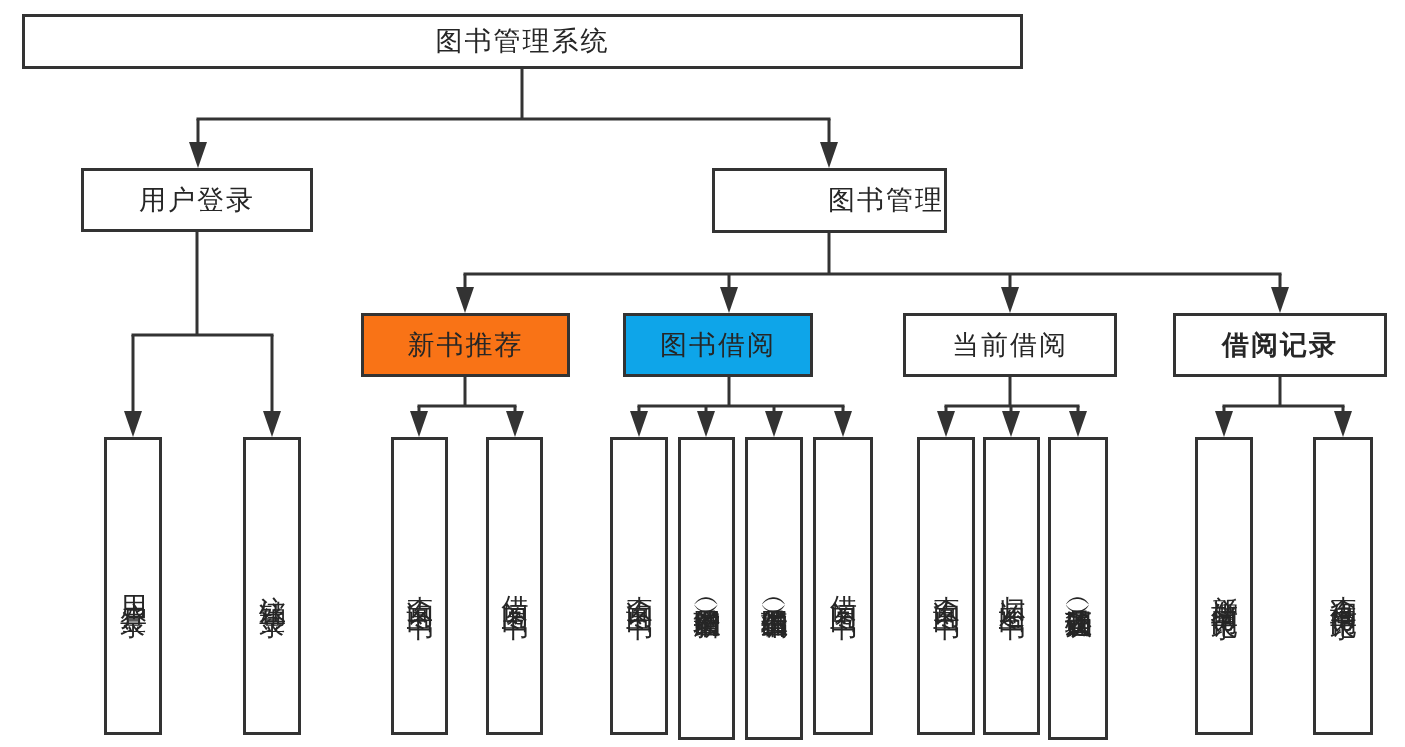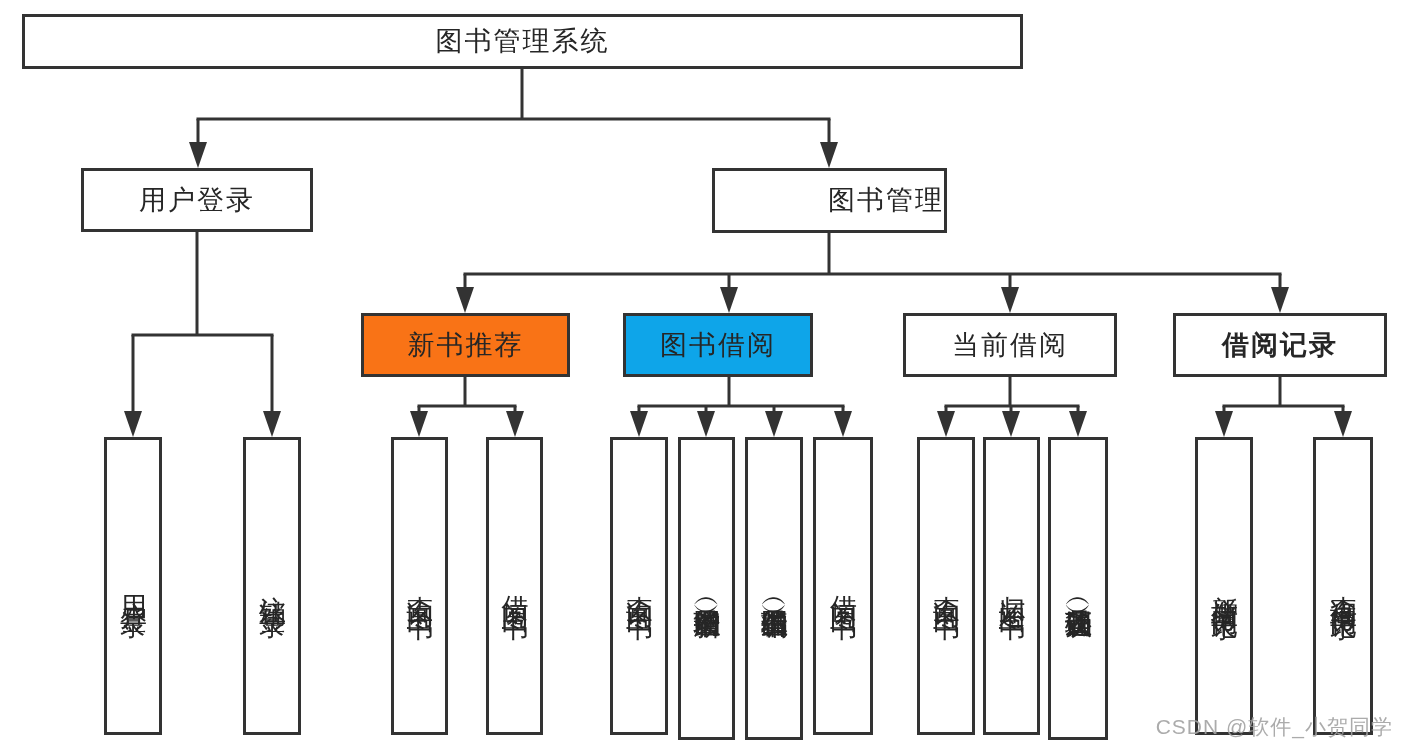--- a/index.html
+++ b/index.html
@@ -170,14 +170,13 @@
       <div class="node v" style="left: 1048px; top: 437px; width: 60px; height: 303px; border-color: rgb(51, 51, 51); background: rgb(255, 255, 255); color: rgb(38, 38, 38);">
         <span class="label" style="letter-spacing: 0px;">确认归还（管理员）</span>
       </div>
       <div class="node v" style="left: 1195px; top: 437px; width: 58px; height: 298px; border-color: rgb(51, 51, 51); background: rgb(255, 255, 255); color: rgb(38, 38, 38);">
         <span class="label" style="letter-spacing: 4px;">新增借阅记录</span>
       </div>
       <div class="node v" style="left: 1313px; top: 437px; width: 60px; height: 298px; border-color: rgb(51, 51, 51); background: rgb(255, 255, 255); color: rgb(38, 38, 38);">
         <span class="label" style="letter-spacing: 4px;">查询借阅记录</span>
       </div>
     </div>
-  <div class="watermark">CSDN @软件_小贺同学</div>
 </div>
 
 </body></html>

